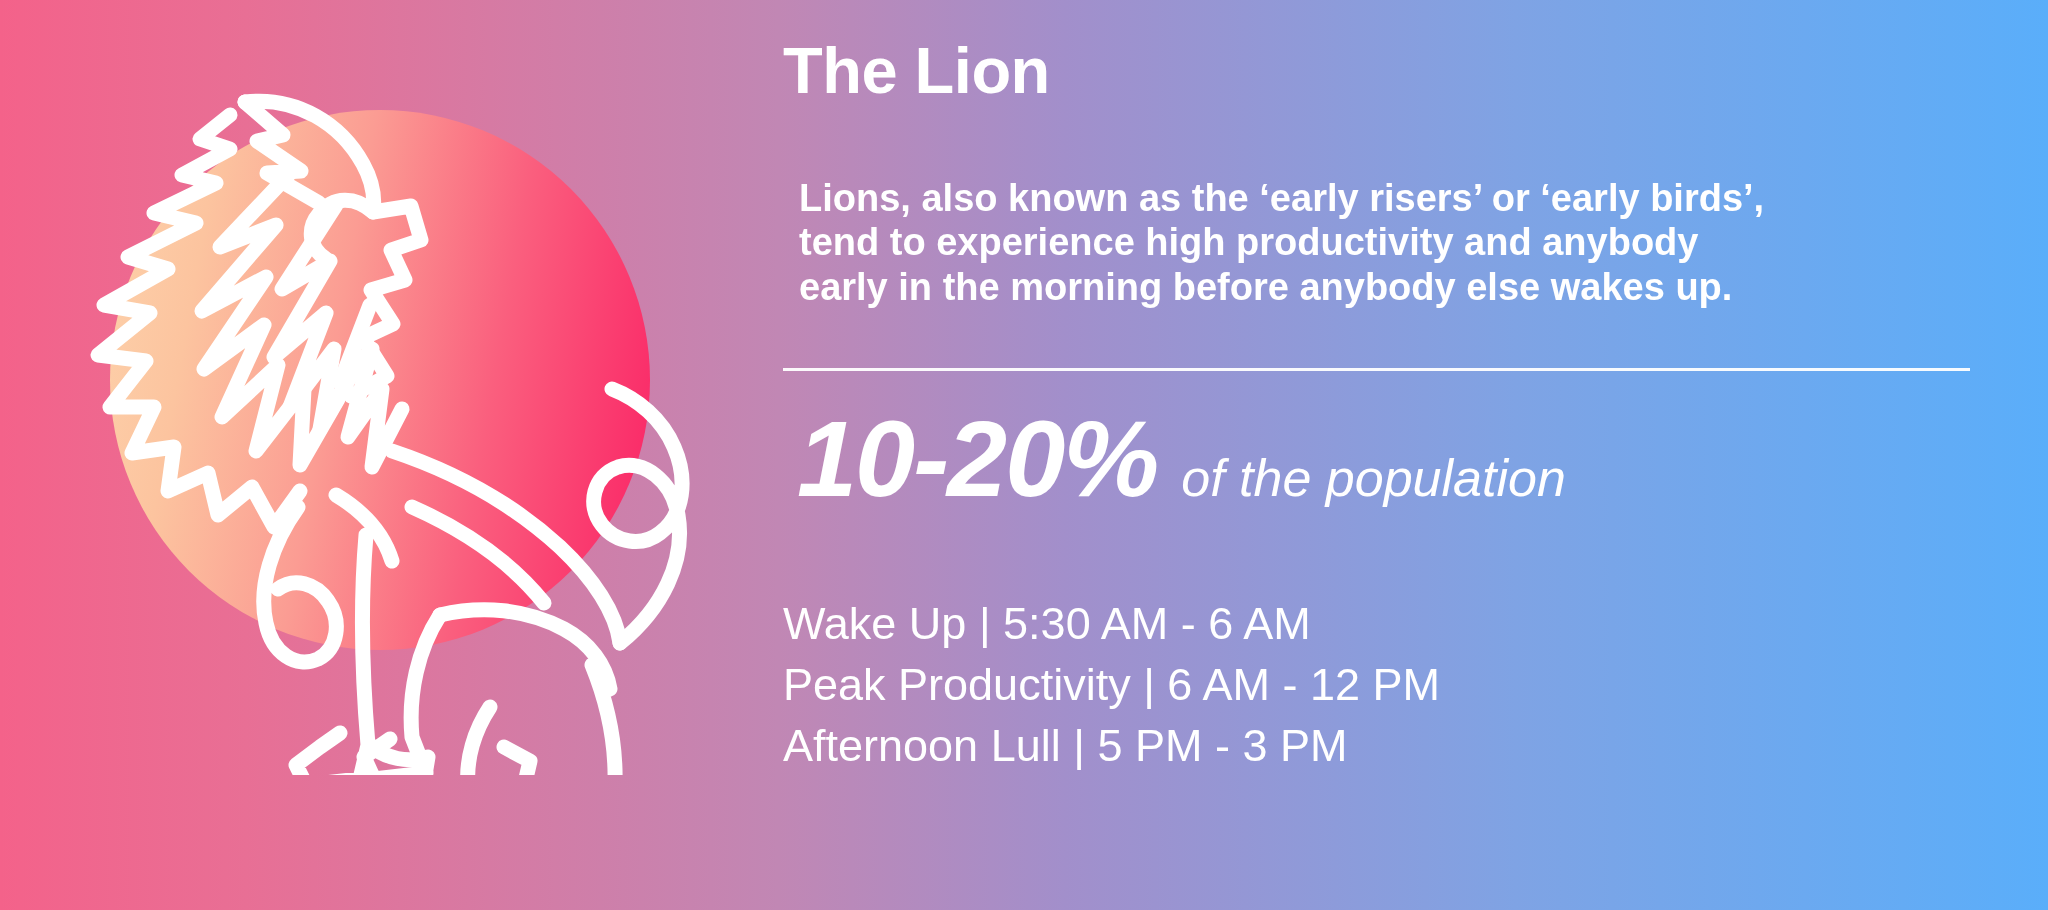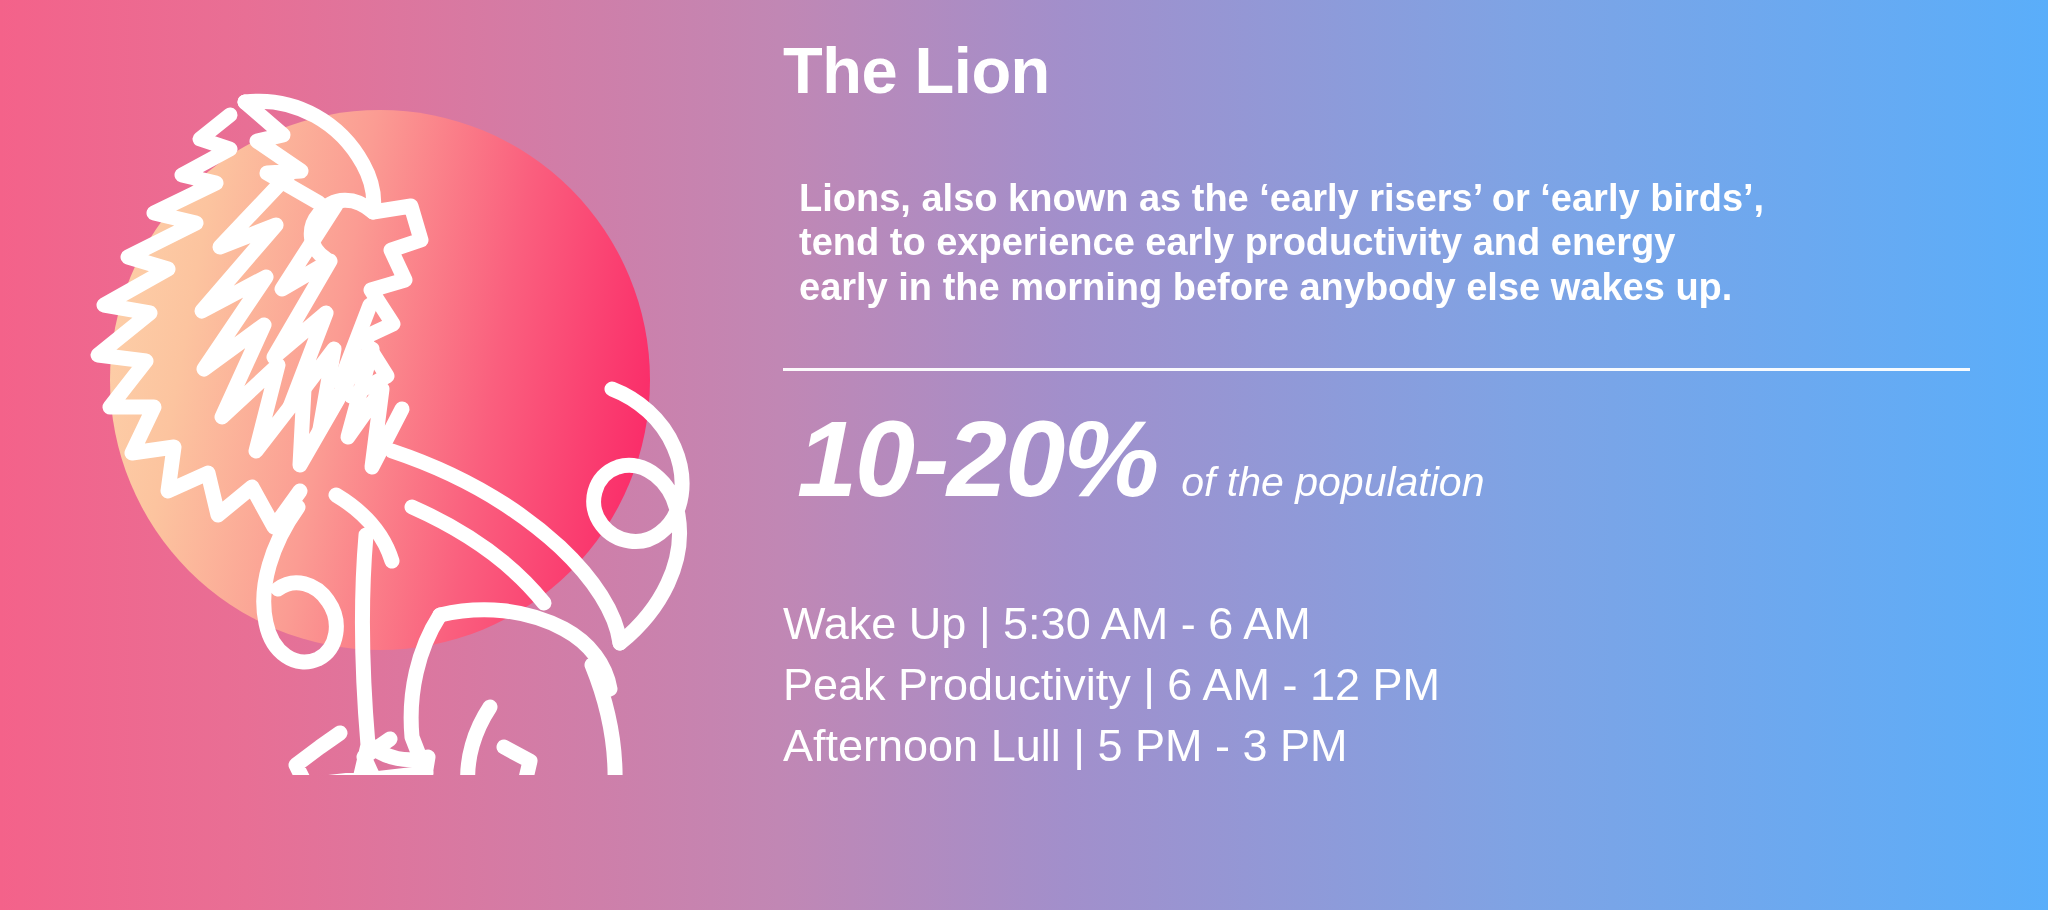--- a/index.html
+++ b/index.html
@@ -113,21 +113,21 @@
   .stat-value {
     font-size: 108px;
     font-weight: 700;
     font-style: italic;
     color: #ffffff;
     line-height: 1.0;
     letter-spacing: -2px;
   }
   .stat-suffix {
     margin-left: 24px;
-    font-size: 41px;
+    font-size: 52px;
     font-style: italic;
     font-weight: 400;
     color: #ffffff;
     line-height: 1.0;
   }
 
   .schedule {
     position: absolute;
     top: 597px;
     left: 0;
@@ -191,21 +191,21 @@
       </svg>
     </div>
   </div>
 
   <div class="content-panel">
 
     <h1 class="title">The Lion</h1>
 
     <p class="description">
       <span class="desc-line">Lions, also known as the ‘early risers’ or ‘early birds’,</span>
-      <span class="desc-line">tend to experience early productivity and energy</span>
+      <span class="desc-line">tend to experience high productivity and anybody</span>
       <span class="desc-line">early in the morning before anybody else wakes up.</span>
     </p>
 
     <hr class="divider">
 
     <div class="stat-row">
       <span class="stat-value">10-20%</span>
       <span class="stat-suffix">of the population</span>
     </div>
 

